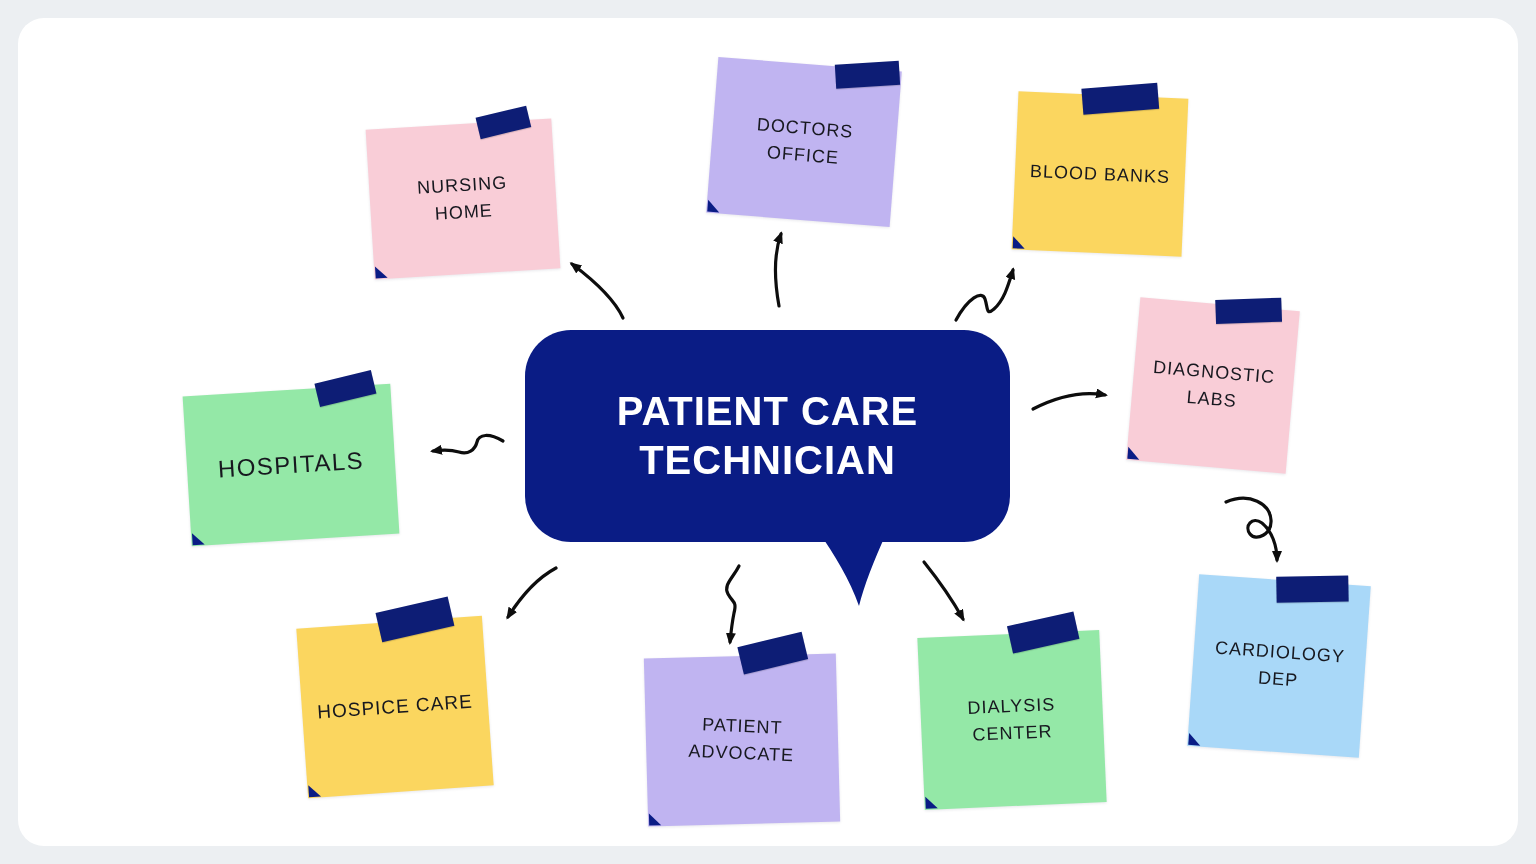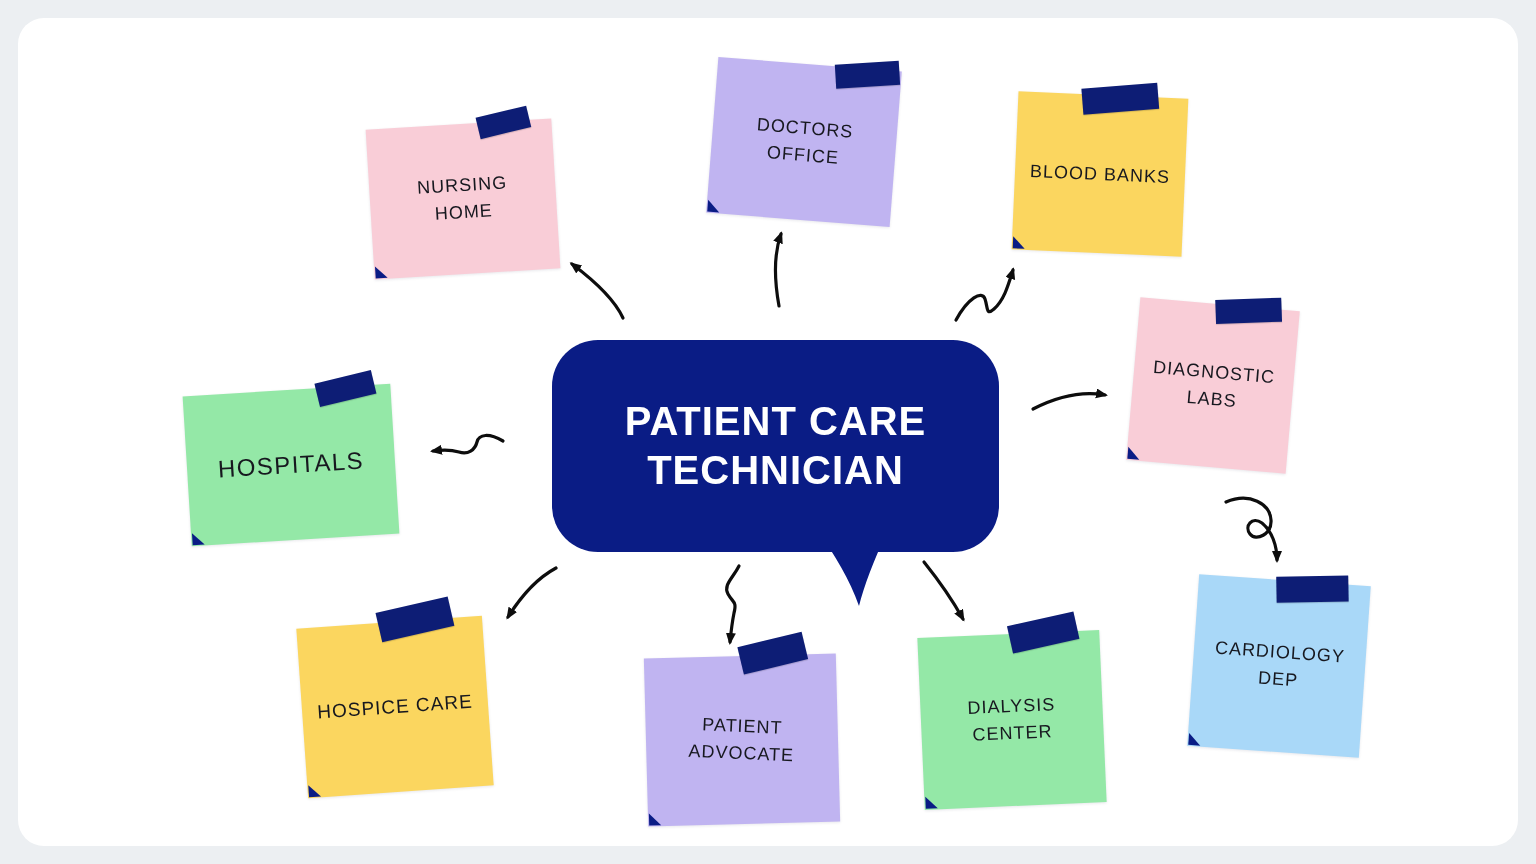--- a/index.html
+++ b/index.html
@@ -9,22 +9,22 @@
     font-family:"Liberation Sans",sans-serif;
   }
   .board{
     position:absolute;left:18px;top:18px;width:1500px;height:828px;
     background:#ffffff;border-radius:26px;
   }
   .arrows{position:absolute;left:0;top:0;width:1536px;height:864px;pointer-events:none;}
 
   
   .bubble{
-    position:absolute;left:525px;top:340px;width:447px;height:212px;
-    border-radius:46px;display:flex;align-items:center;justify-content:center;margin-left:27px;
+    position:absolute;left:525px;top:330px;width:485px;height:212px;
+    border-radius:46px;display:flex;align-items:center;justify-content:center;
   }
   .bubble-label{
     color:#fff;font-weight:bold;font-size:40px;letter-spacing:1px;
     line-height:1.22;text-align:center;white-space:pre-line;
   }
 
   
   .note{
     position:absolute;display:flex;align-items:center;justify-content:center;
     box-shadow:0 1px 3px rgba(20,20,60,.10);

